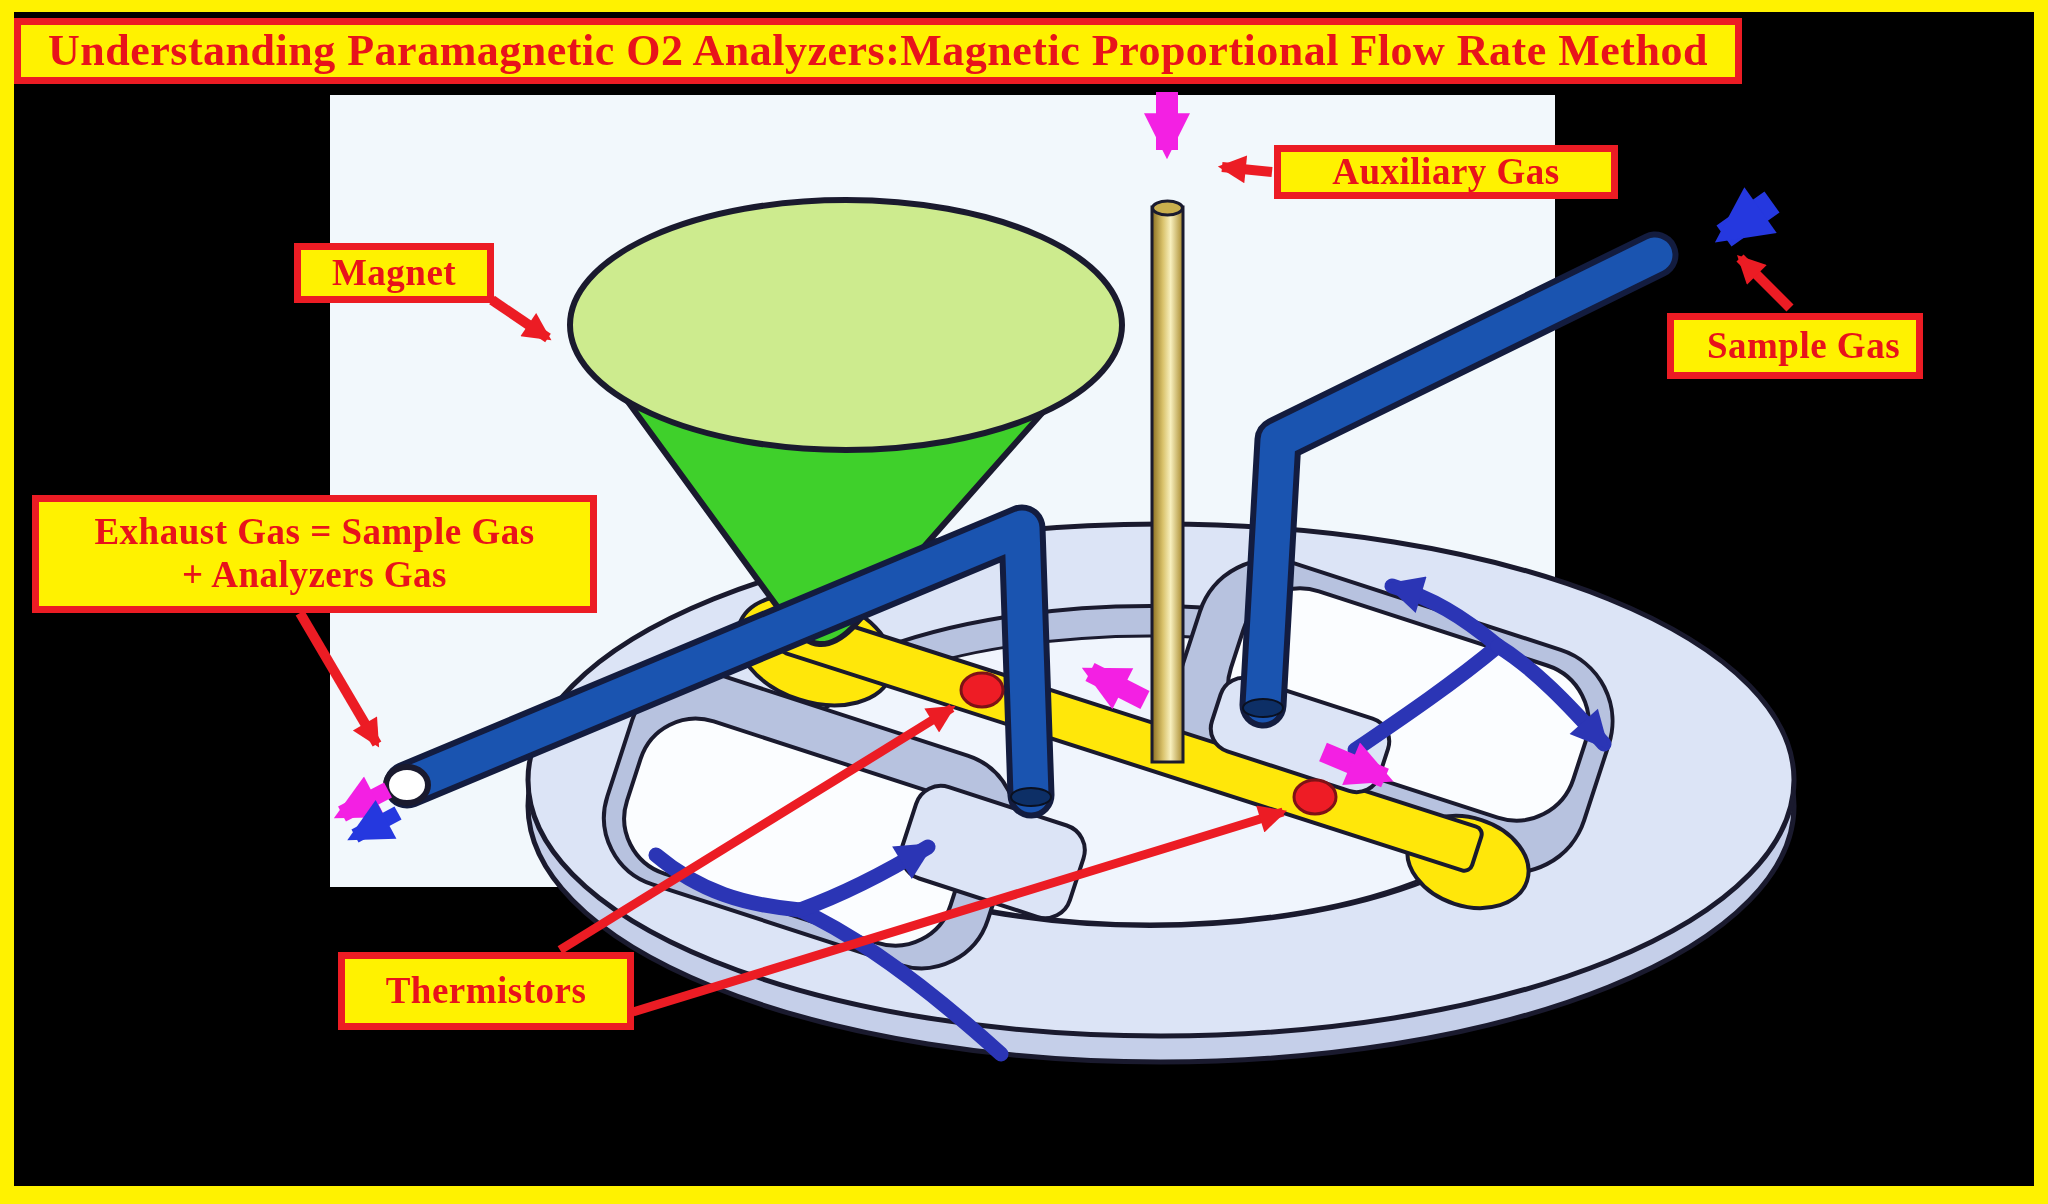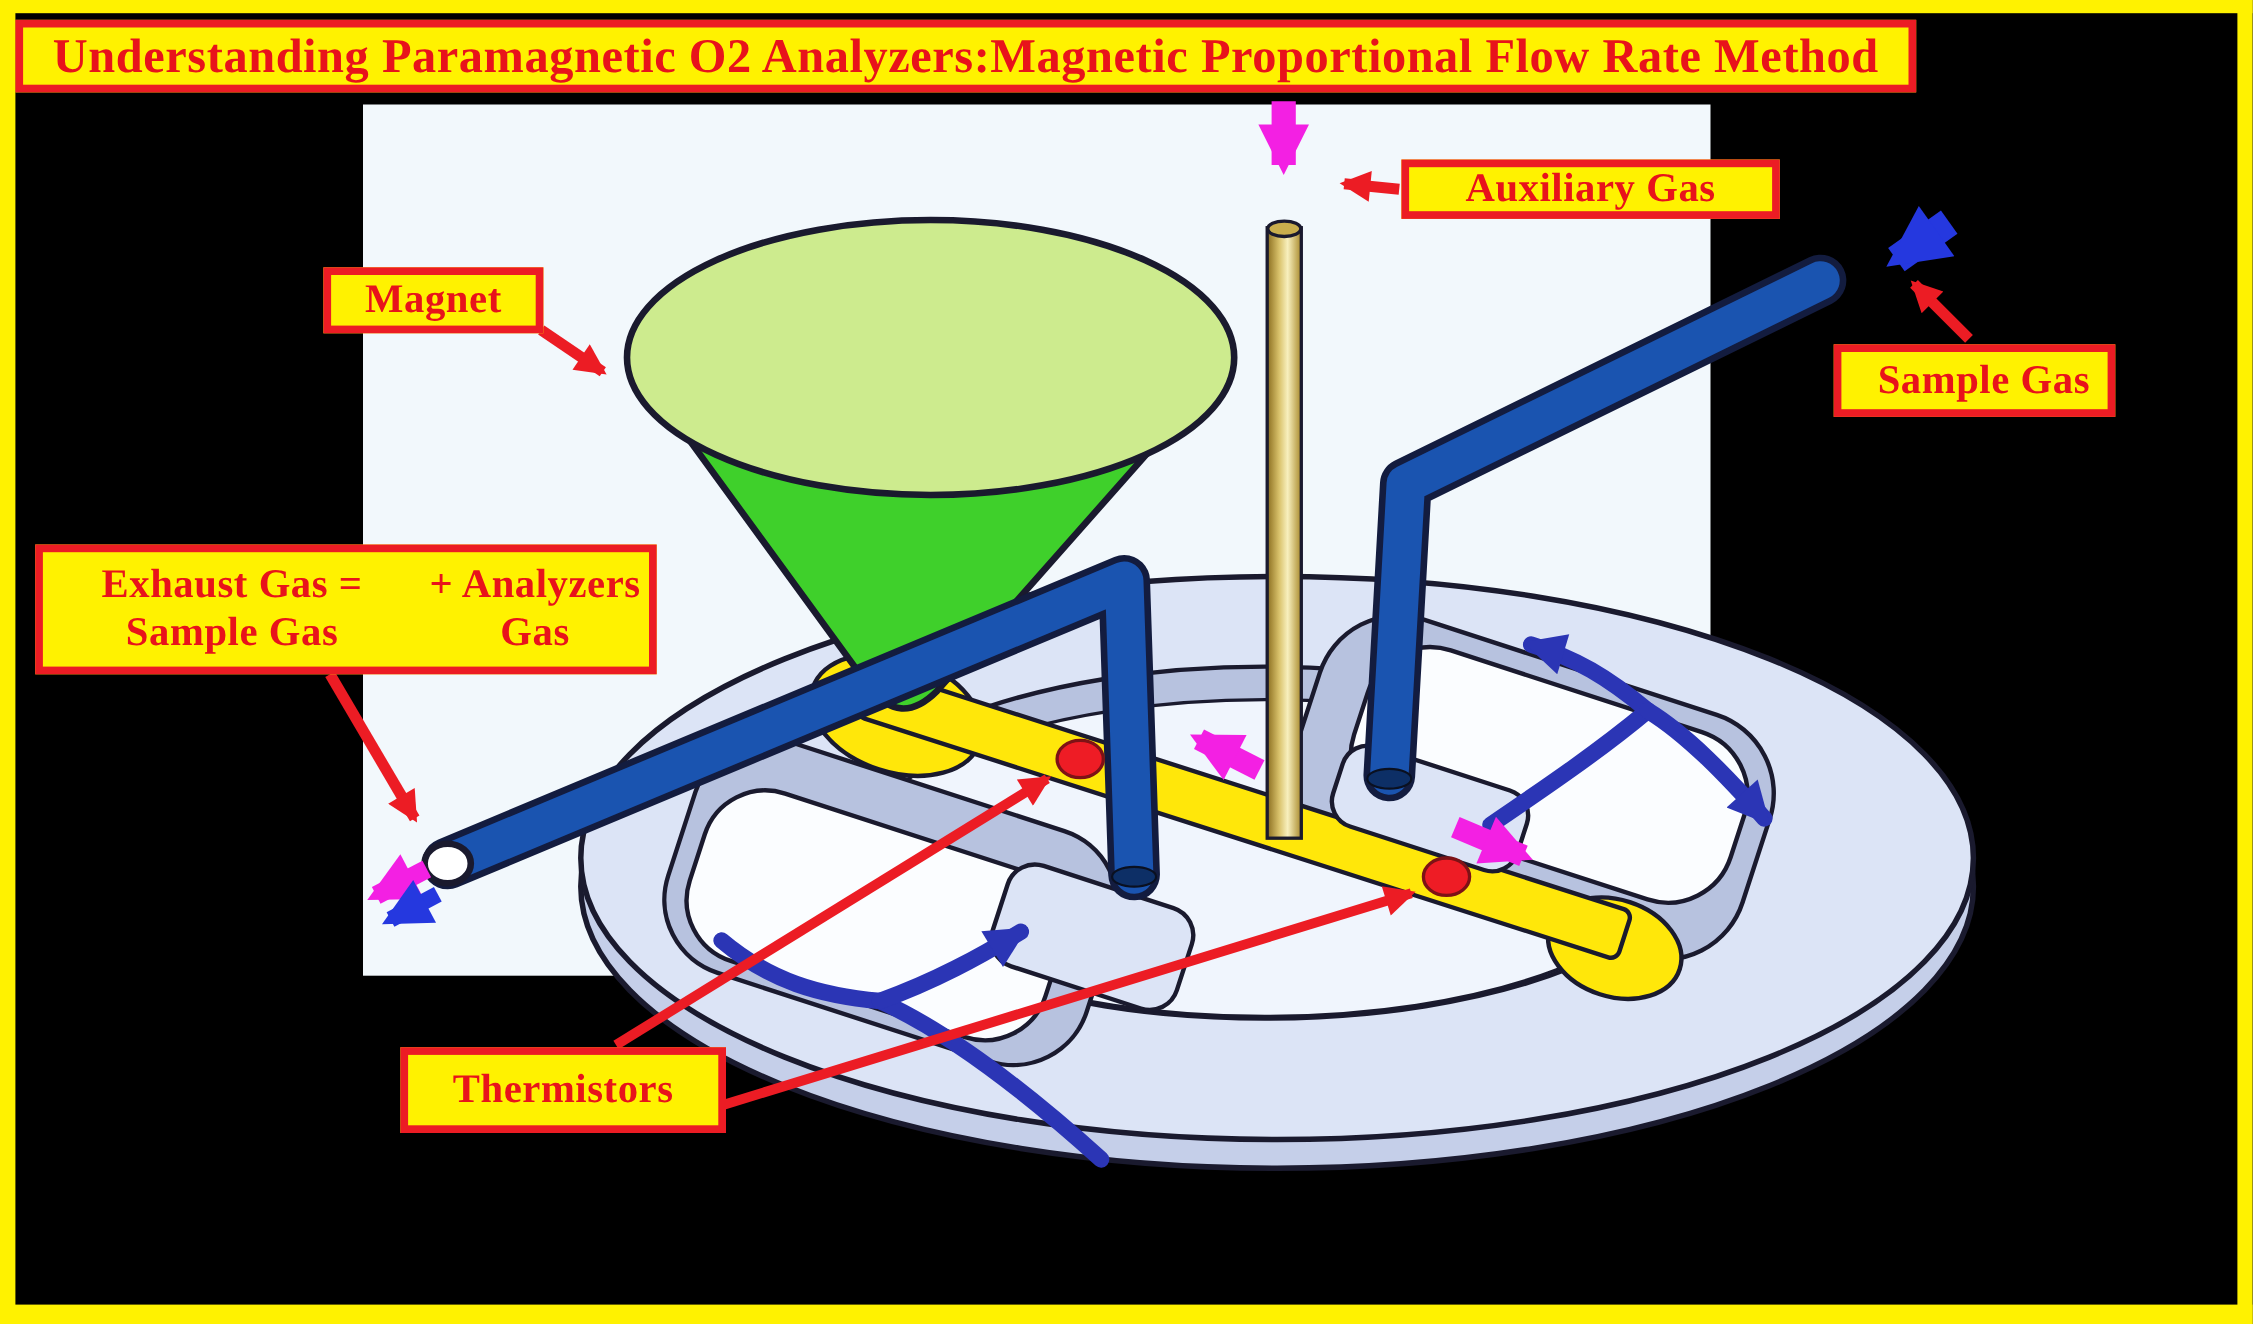--- a/index.html
+++ b/index.html
@@ -20,22 +20,22 @@
     display:flex;align-items:center;justify-content:center;
     text-align:center;
     box-sizing:border-box;
     line-height:1.15;
     letter-spacing:0.5px;
   }
   .lbl-title{left:14px;top:18px;width:1728px;height:66px;font-size:44px;}
   .lbl-magnet{left:294px;top:243px;width:200px;height:60px;font-size:37px;}
   .lbl-aux{left:1274px;top:145px;width:344px;height:54px;font-size:37px;}
   .lbl-sample{left:1667px;top:313px;width:256px;height:66px;font-size:37px;padding-left:17px;}
-  .lbl-exhaust{left:32px;top:495px;width:565px;height:118px;font-size:37px;}
-  .lbl-therm{left:338px;top:952px;width:296px;height:78px;font-size:37px;margin-left:26px;}
+  .lbl-exhaust{left:32px;top:495px;width:565px;height:118px;font-size:37px;flex-direction:column;}
+  .lbl-therm{left:338px;top:952px;width:296px;height:78px;font-size:37px;}
   .logo{
     position:absolute;z-index:3;
     left:1274px;top:1096px;width:766px;height:88px;
     background:#B0121A;color:#ffffff;
     font-weight:bold;font-size:68px;
     display:flex;align-items:center;justify-content:center;
     font-family:"Liberation Serif", serif;
   }
 </style>
 </head>

